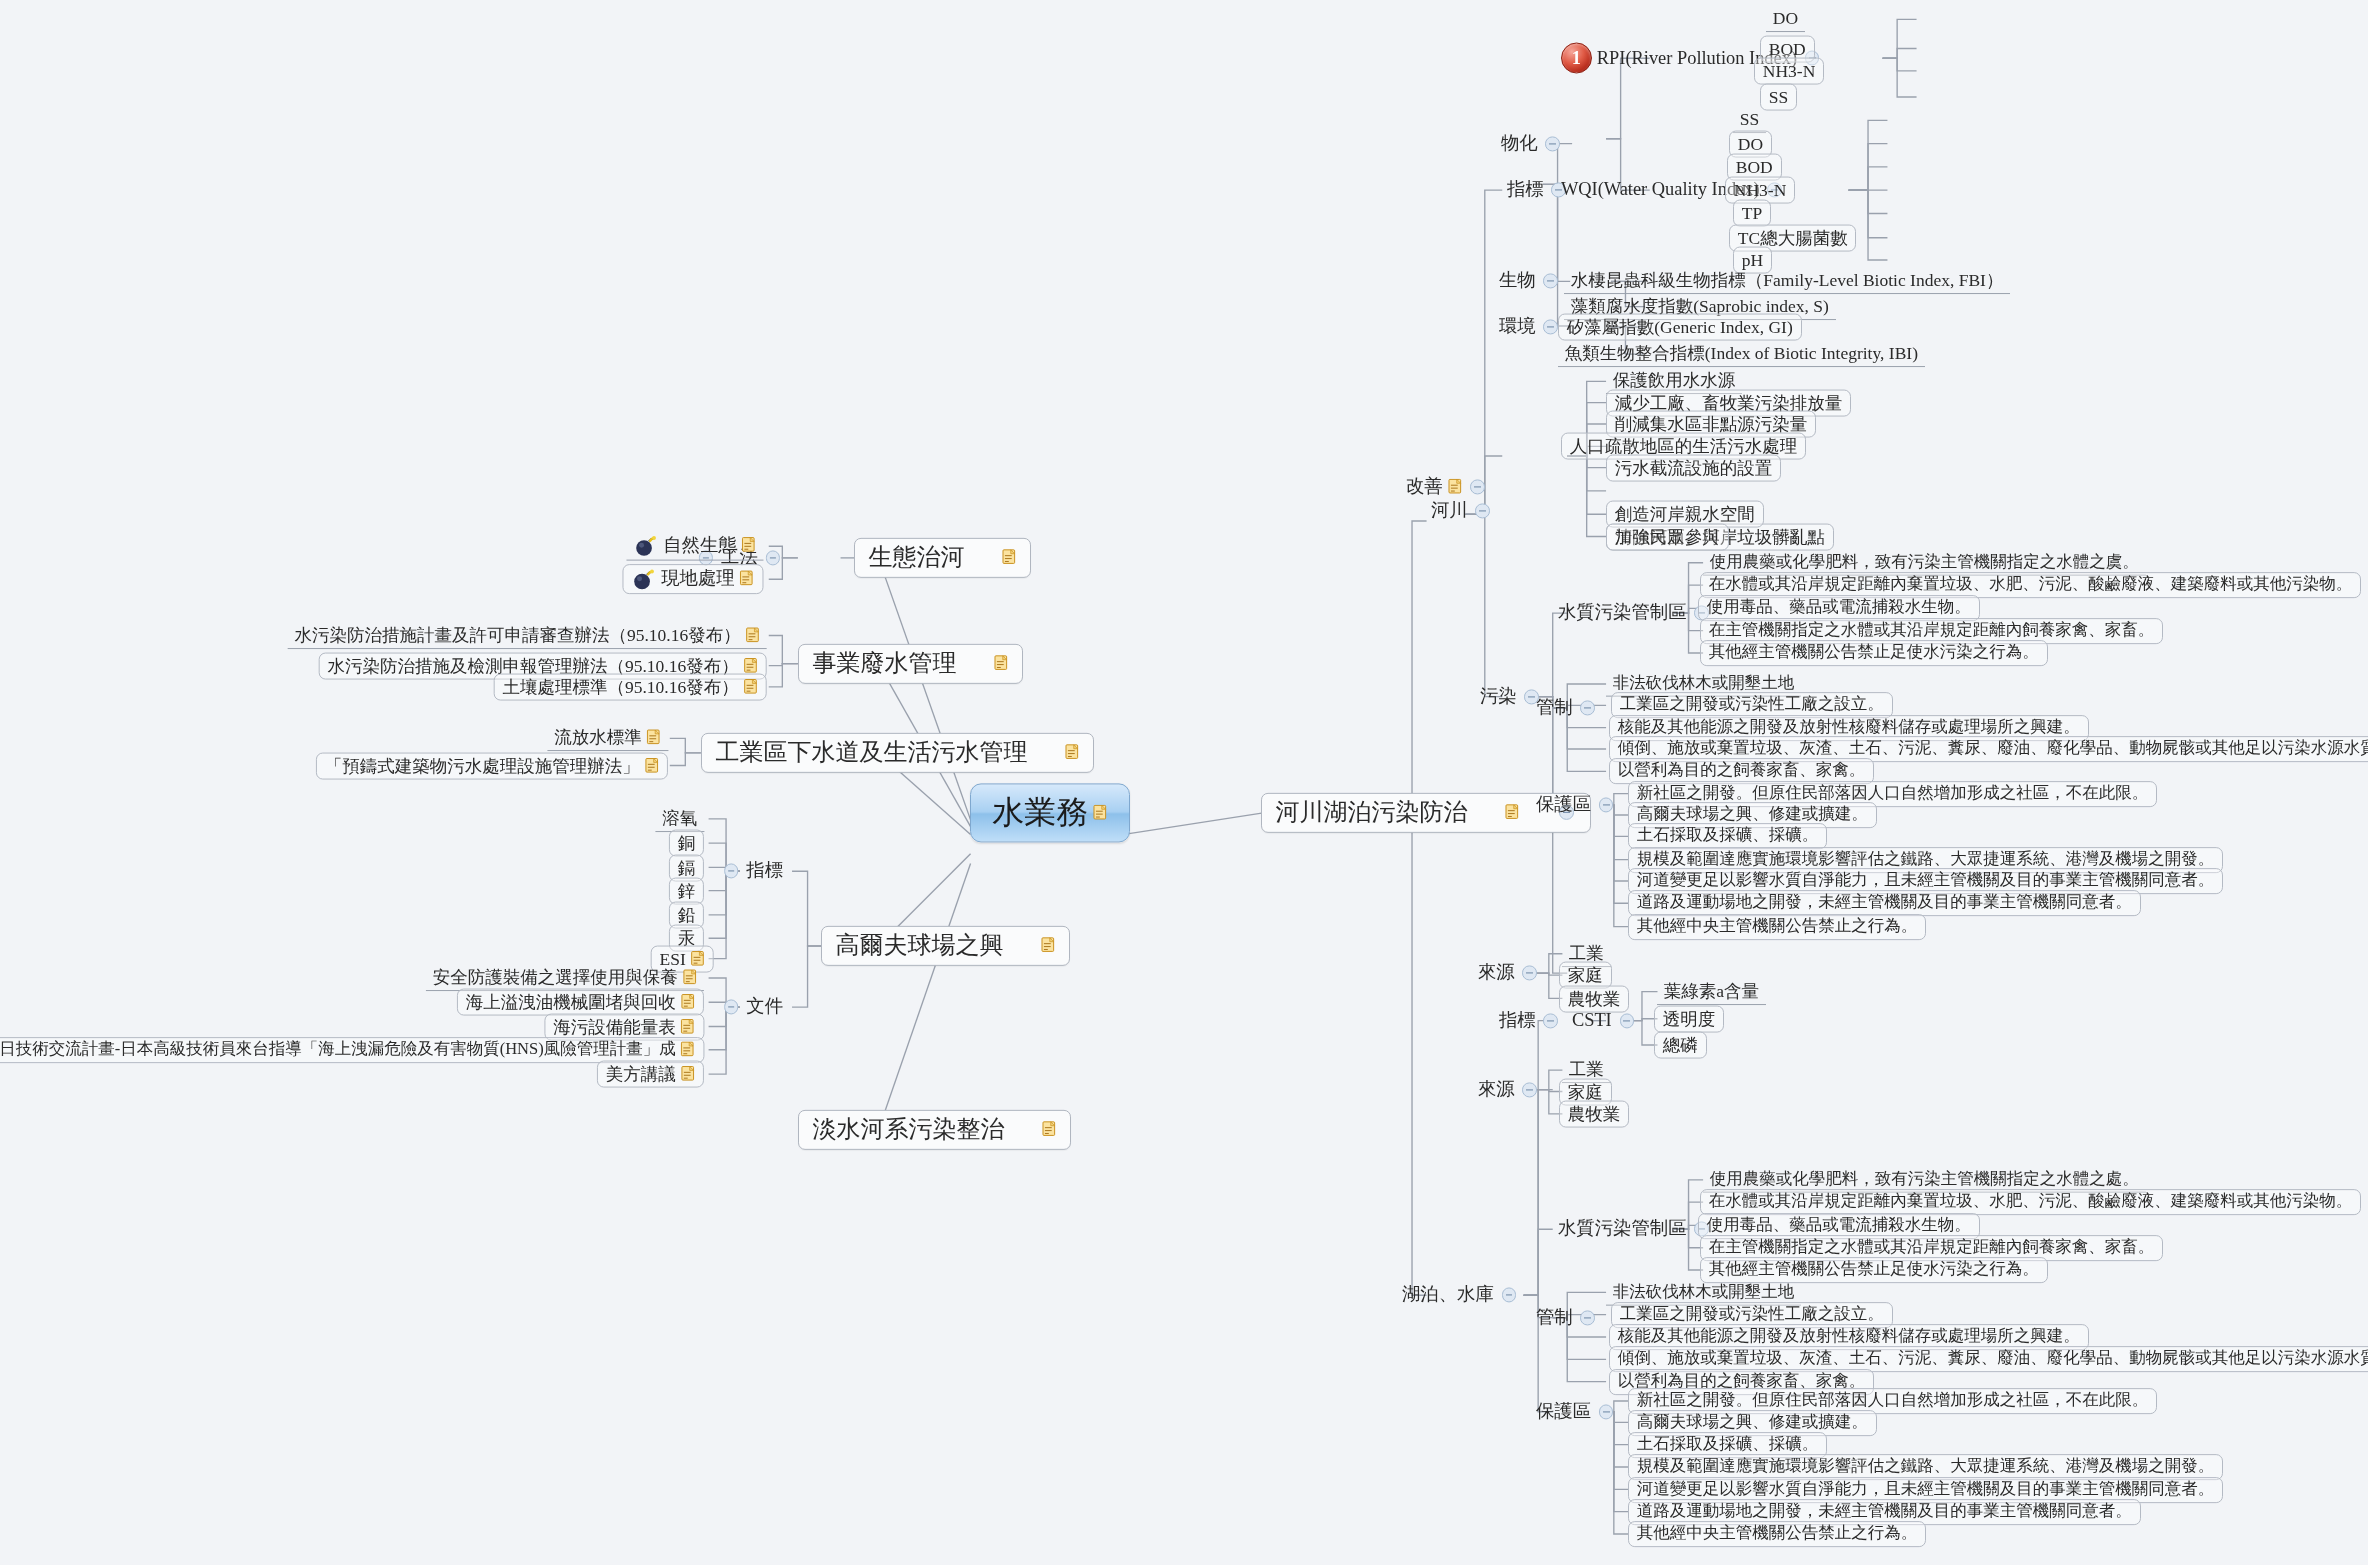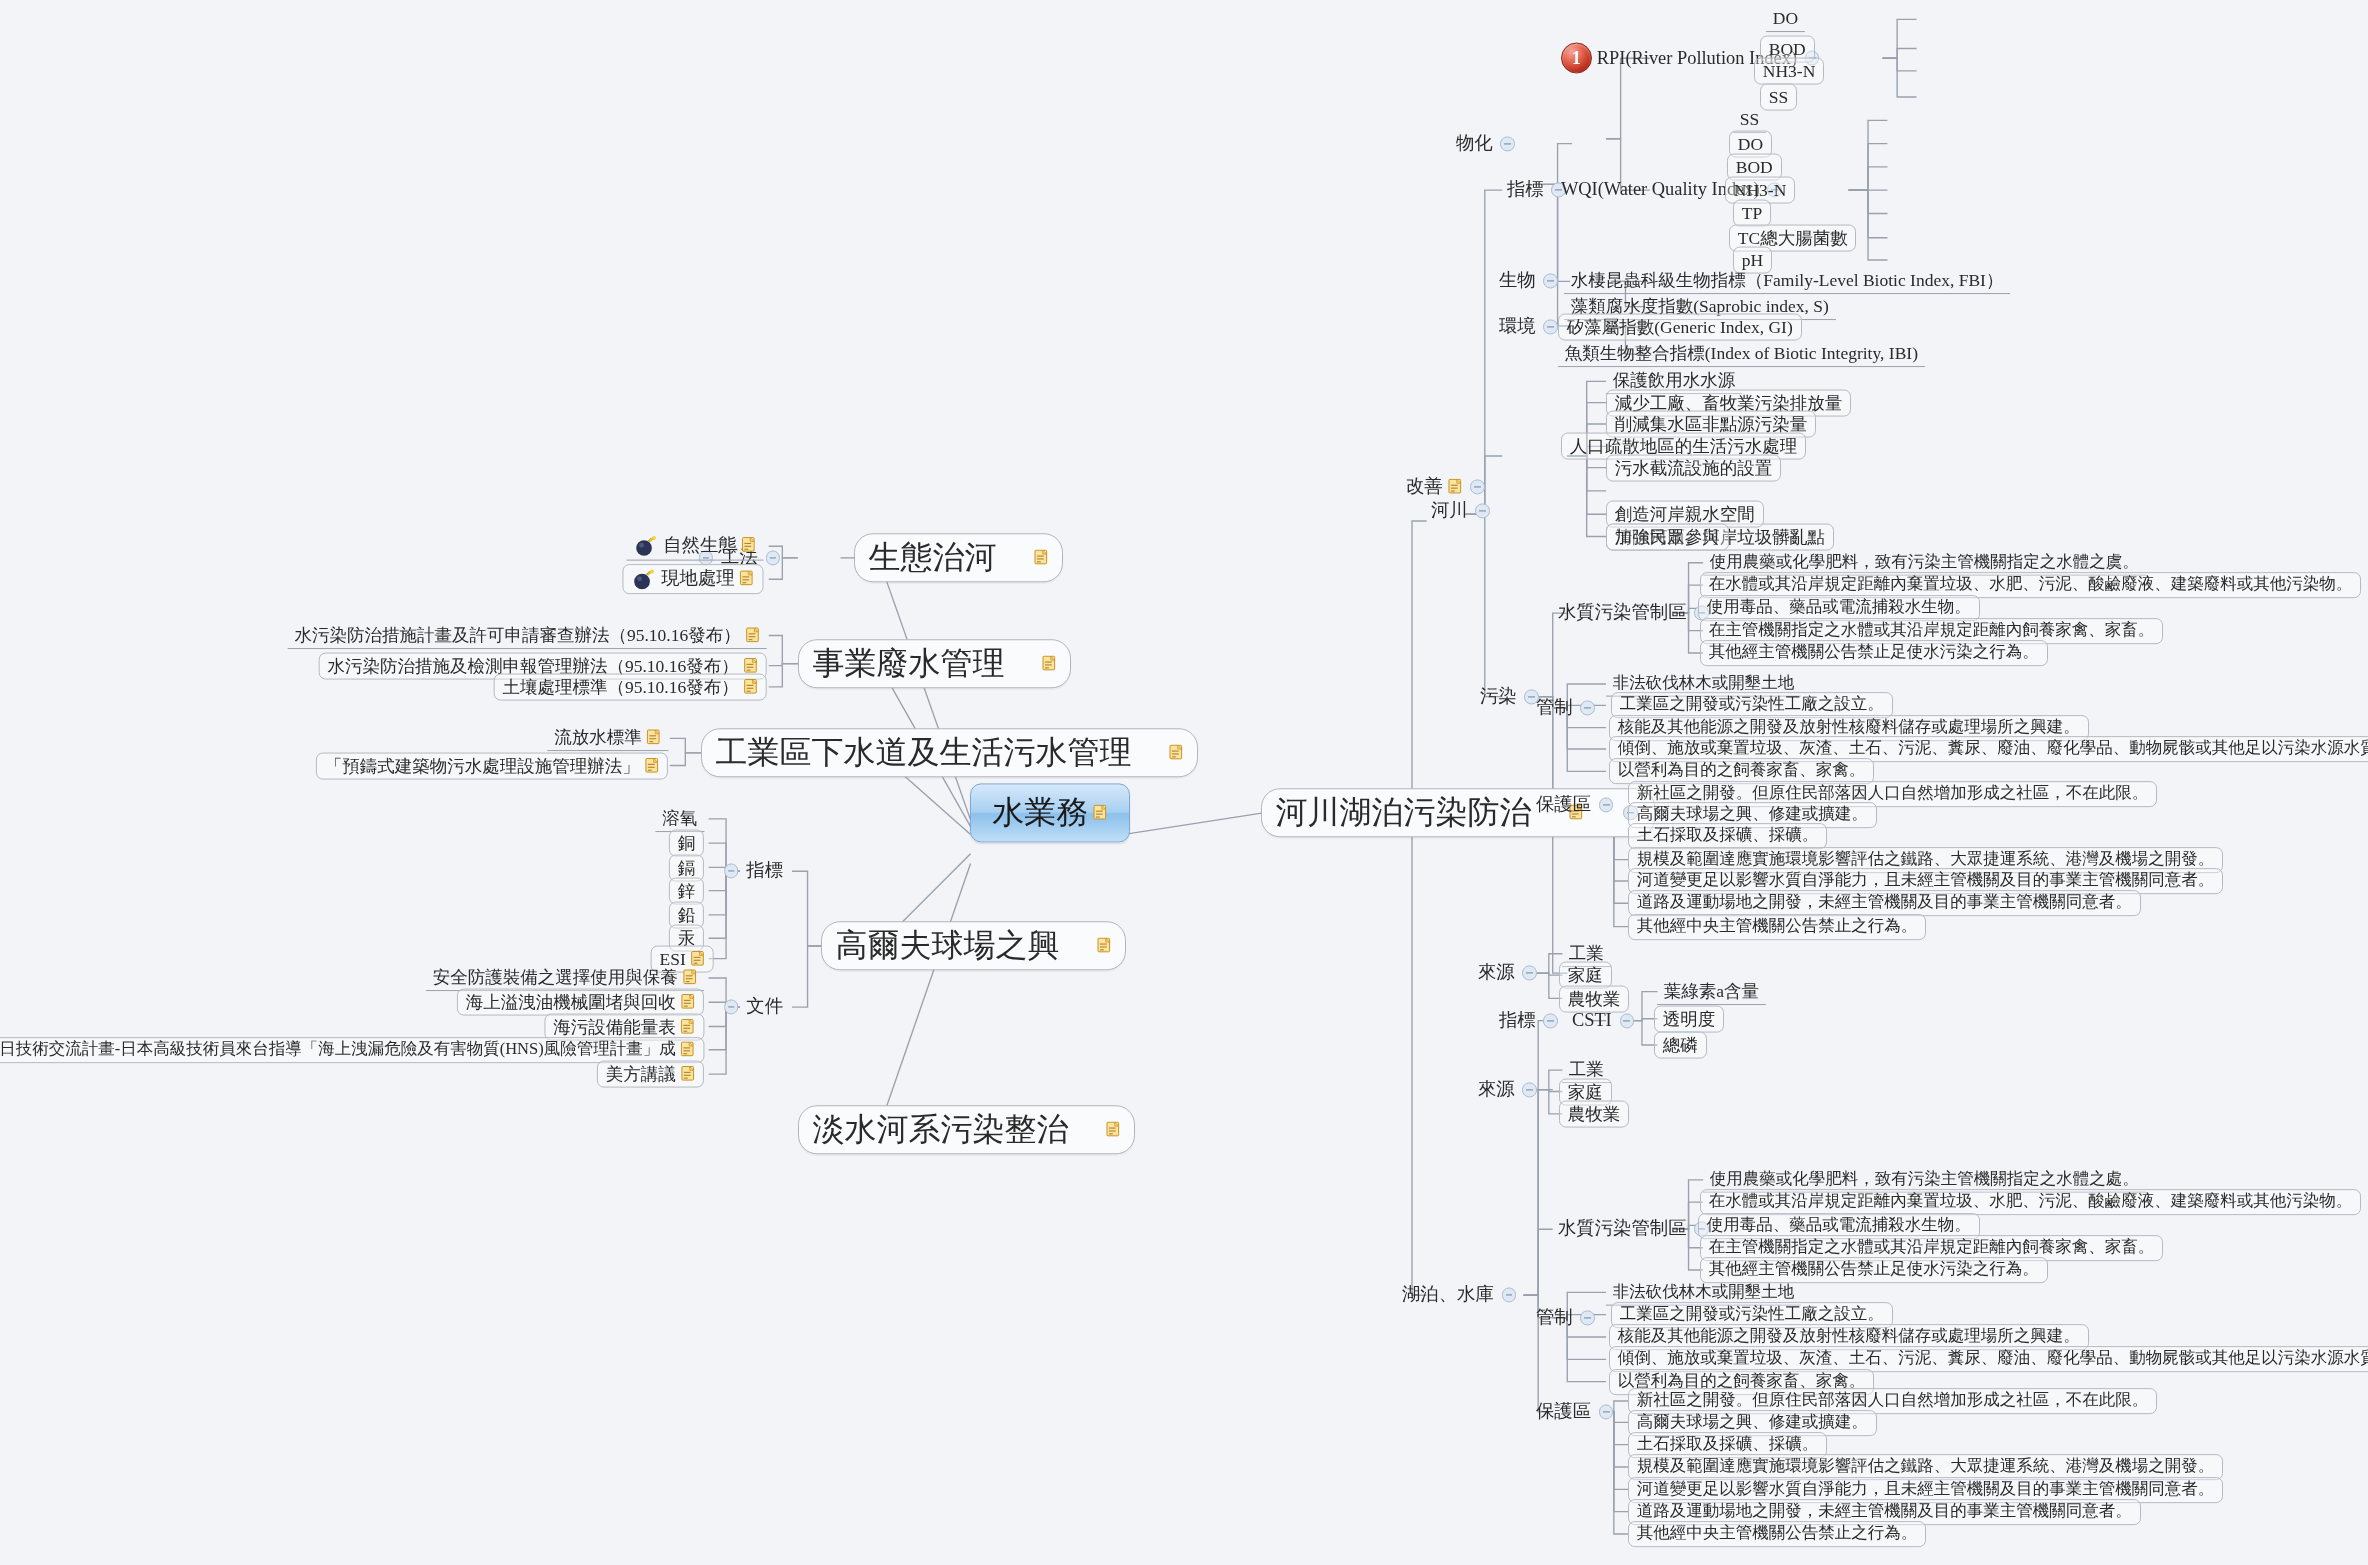--- a/index.html
+++ b/index.html
@@ -42,23 +42,23 @@
   
   .plain{
     padding:1px 4.9px;
     background:transparent;
     border:none;
   }
   
   .mainbox{
     padding:4.9px 13.6px 5.8px 13.6px;
     border:1.3px solid #b0b6c0;
-    border-radius:19px;
+    border-radius:7px;
     background:#fafbfc;
-    font-size:32px;
+    font-size:24px;
     box-shadow:0 1px 1px rgba(0,0,0,0.04);
     gap:37px;
   }
   
   .root{
     padding:9.7px 21.3px 10.7px 21.3px;
     border:1.5px solid #7fa8cf;
     border-radius:11px;
     font-size:32px;
     background:linear-gradient(180deg,#d6e9fb 0%,#a8d0f2 48%,#8dc0ea 52%,#bfdef8 100%);
@@ -286,21 +286,21 @@
       </span>
   </div>
 
   <div class="node plain" style="left:1502px;top:190px;transform:translateY(-50%);">
     <span class="txt">指標</span>
     <span class="handle">
         <i></i>
       </span>
   </div>
 
-  <div class="node plain" style="left:1451px;top:144px;transform:translateY(-50%);">
+  <div class="node plain" style="left:1496px;top:144px;transform:translateY(-50%);">
     <span class="txt">物化</span>
     <span class="handle">
         <i></i>
       </span>
   </div>
 
   <div class="node plain" style="left:1556px;top:58px;transform:translateY(-50%);">
     <span class="badge1">1</span>
     <span class="txt">RPI(River Pollution Index)</span>
     <span class="handle">

